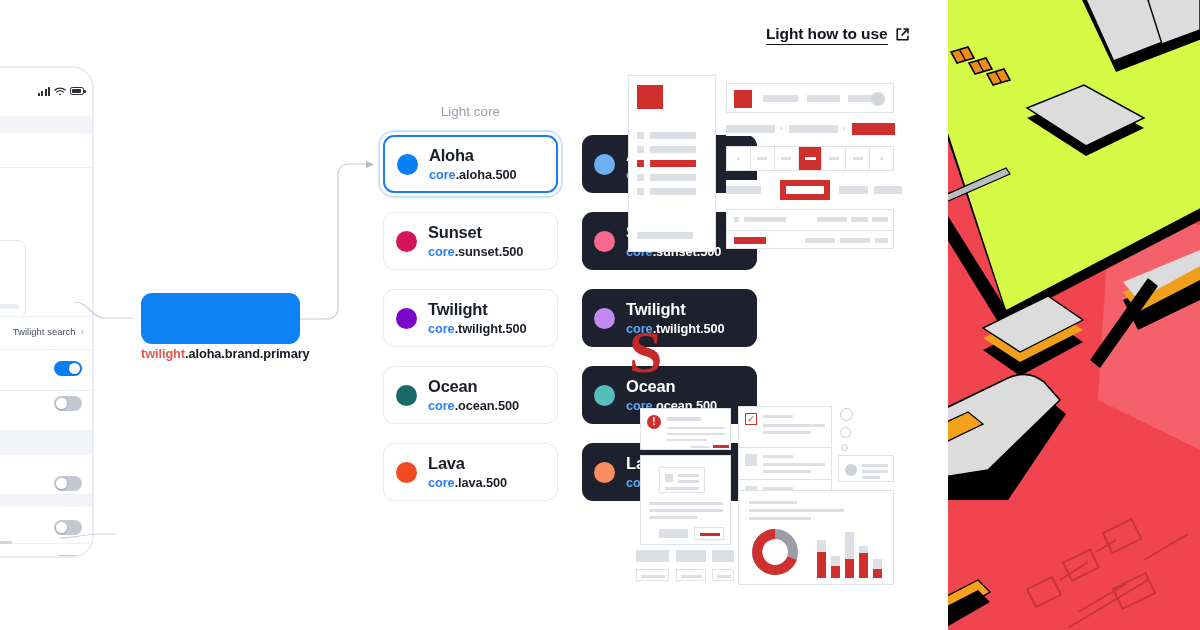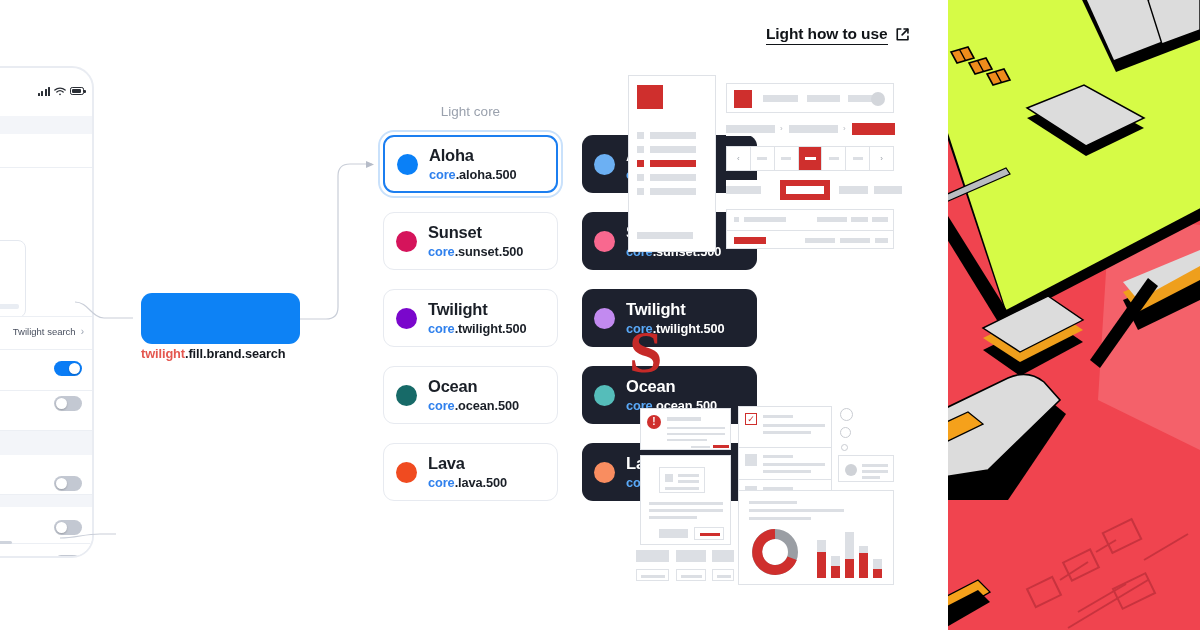--- a/index.html
+++ b/index.html
@@ -194,21 +194,21 @@
   <svg class="conn">
     <path d="M60 538 C 76 538, 84 534, 100 534 L 116 534" stroke="#c9ced8" stroke-width="1.2" fill="none"></path>
     <path d="M75 302 C 88 302, 92 318, 104 318 L 133 318" stroke="#c9ced8" stroke-width="1.2" fill="none"></path>
     <path d="M300 319 L 326 319 Q 338 319 338 307 L 338 176 Q 338 164 350 164 L 372 164" stroke="#c9ced8" stroke-width="1.2" fill="none"></path>
     <path d="M366 161 L 374 164.5 L 366 168 Z" fill="#b6bcc8"></path>
     <path d="M94 534 L 340 534" stroke="#c9ced8" stroke-width="1.2" fill="none" opacity="0"></path>
   </svg>
 
   <div class="brand-btn"></div>
   <div class="brand-cap">
-    <span class="sem">twilight</span><span>.fill.brand.search</span>
+    <span class="sem">twilight</span><span>.aloha.brand.primary</span>
   </div>
 
   <div class="mode-label">Light core</div>
 
   <div class="tok-card sel" style="top:135px;">
     <span class="dot" style="background:#0a80f7"></span>
     <span class="tok-txt">
       <span class="nm" style="display:block">Aloha</span>
       <span class="tk" style="display:block"><span class="core">core</span><span>.aloha.500</span></span>
     </span>

